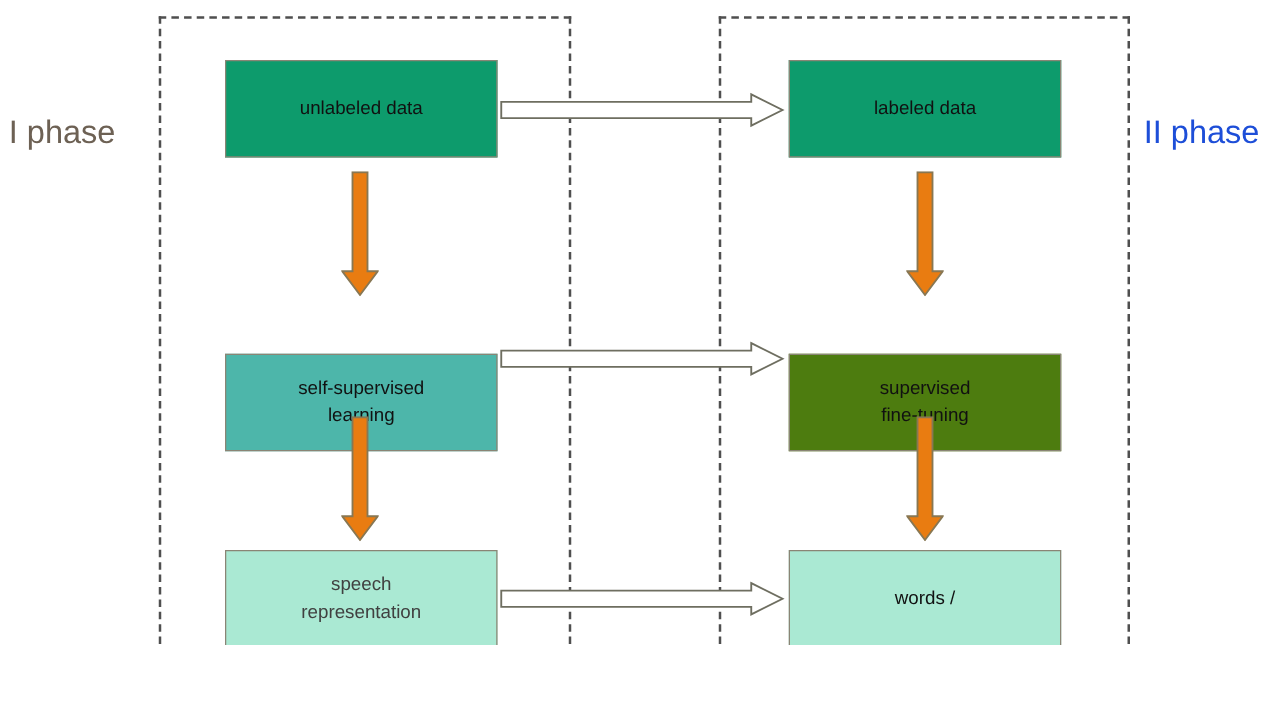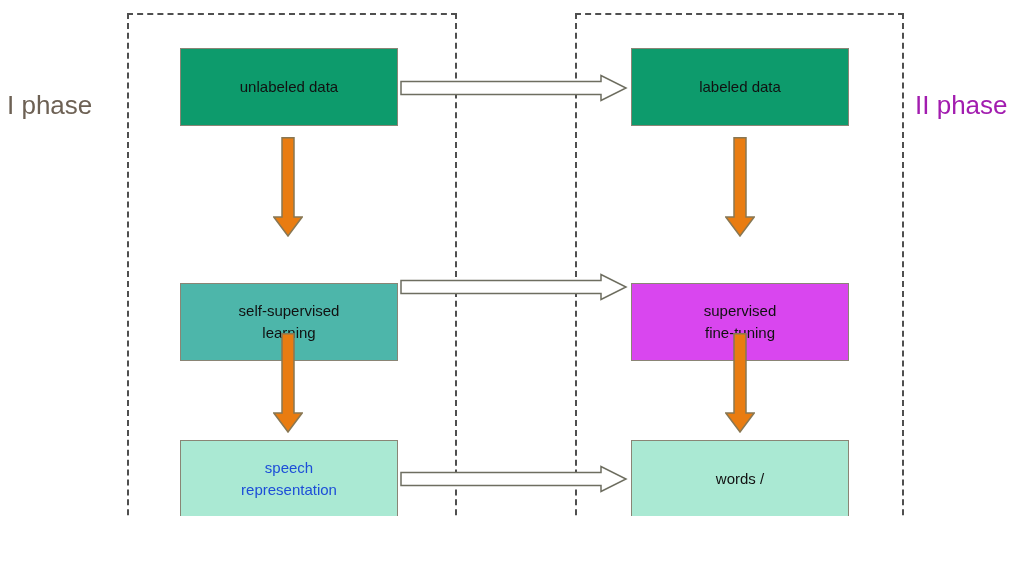--- a/index.html
+++ b/index.html
@@ -74,40 +74,40 @@
 </style>
 </head>
 <body>
 
 <div class="stage" style="background-color: rgb(255, 255, 255);">
 
   <div class="phase-rect phase-rect-1" style="border-color: rgb(79, 79, 79);"></div>
   <div class="phase-rect phase-rect-2" style="border-color: rgb(79, 79, 79);"></div>
 
   <div class="phase-label label-1" style="color: rgb(109, 97, 84);">I phase</div>
-  <div class="phase-label label-2" style="color: #a21caf;">II phase</div>
+  <div class="phase-label label-2" style="color: #1d4ed8;">II phase</div>
 
   <div class="node col1 row1" style="background-color: rgb(13, 155, 108); border-color: rgb(138, 133, 117); color: rgb(17, 17, 17);">
     <span>unlabeled data</span>
     <span></span>
   </div>
   <div class="node col1 row2" style="background-color: rgb(77, 182, 170); border-color: rgb(138, 133, 117); color: rgb(17, 17, 17);">
     <span>self-supervised</span>
     <span>learning</span>
   </div>
-  <div class="node col1 row3" style="background-color: rgb(170, 233, 211); border-color: rgb(138, 133, 117); color: #1d4ed8;">
+  <div class="node col1 row3" style="background-color: rgb(170, 233, 211); border-color: rgb(138, 133, 117); color: #404040;">
     <span>speech</span>
     <span>representation</span>
   </div>
 
   <div class="node col2 row1" style="background-color: rgb(13, 155, 108); border-color: rgb(138, 133, 117); color: rgb(17, 17, 17);">
     <span>labeled data</span>
     <span></span>
   </div>
-  <div class="node col2 row2" style="background-color: #d946ef; border-color: rgb(138, 133, 117); color: rgb(17, 17, 17);">
+  <div class="node col2 row2" style="background-color: #4d7c0f; border-color: rgb(138, 133, 117); color: rgb(17, 17, 17);">
     <span>supervised</span>
     <span>fine-tuning</span>
   </div>
   <div class="node col2 row3" style="background-color: rgb(170, 233, 211); border-color: rgb(138, 133, 117); color: rgb(17, 17, 17);">
     <span>words /</span>
   </div>
 
   <div class="va va-c1 va-r1">
     <svg width="30" height="100" viewBox="0 0 30 100">
       <polygon points="9,0.8 21,0.8 21,80 29.2,80 15,99 0.8,80 9,80" stroke-width="1.5" style="fill: rgb(233, 124, 17); stroke: rgb(136, 119, 83);"></polygon>

